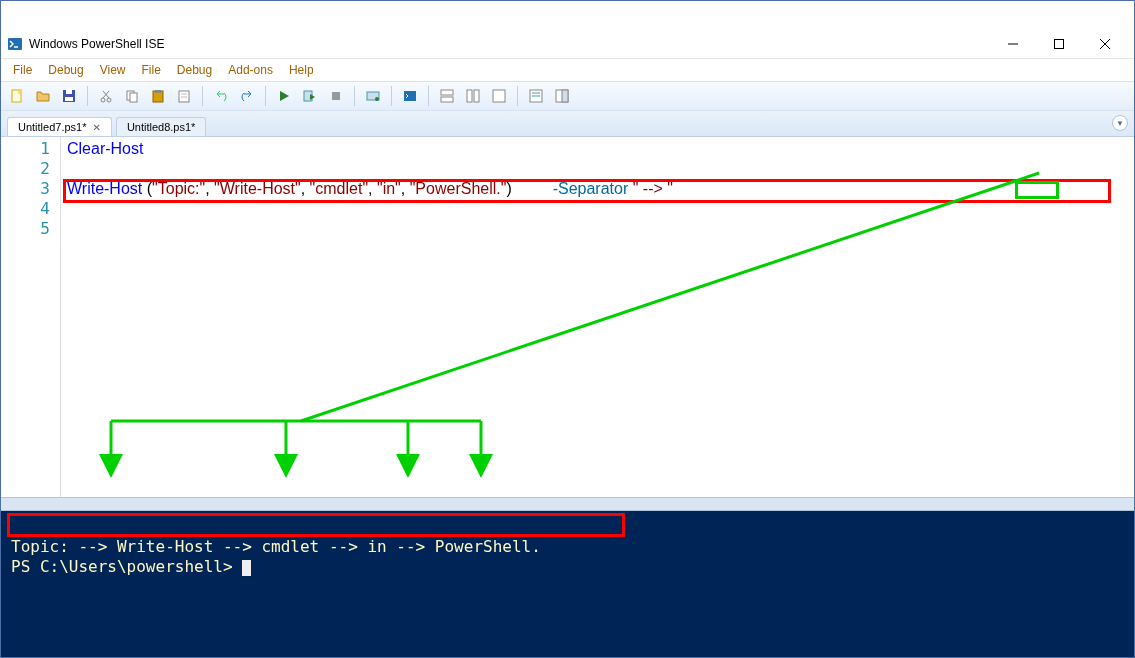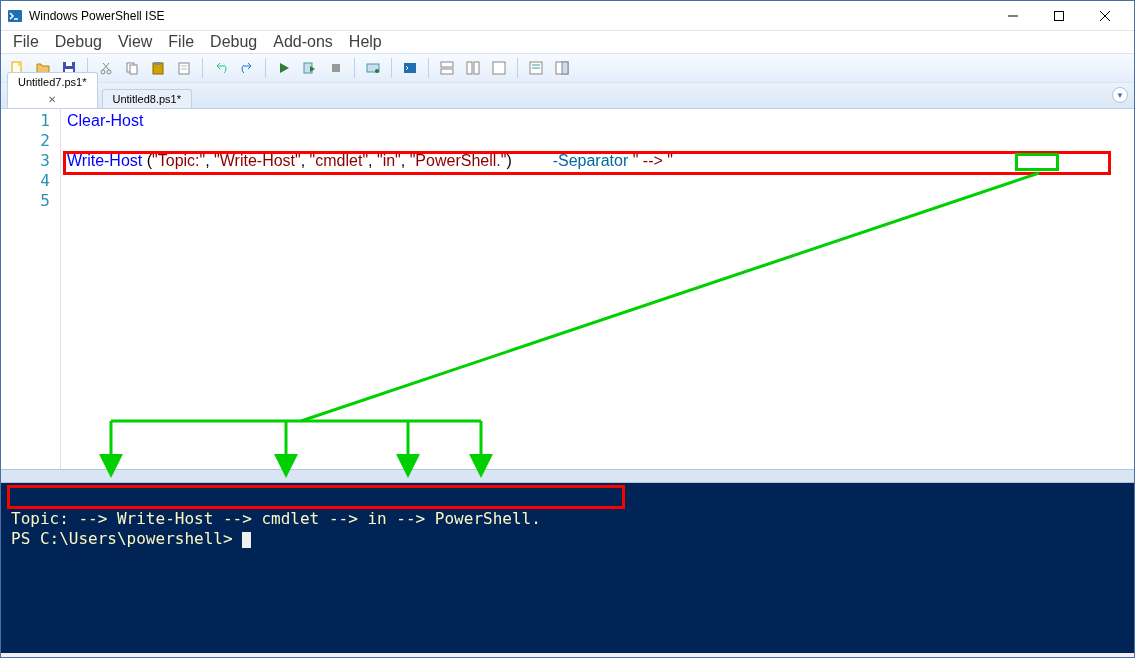--- a/index.html
+++ b/index.html
@@ -13,20 +13,21 @@
   position: relative;
   border: 1px solid #4a6ea5;
 }
 .titlebar {
   height: 30px;
   background: #fff;
   display: flex;
   align-items: center;
   padding: 0 6px;
   border-bottom: 1px solid #e5e5e5;
+  margin-top: 28px;
 }
 .title-icon {
   width: 16px; height: 16px;
   display: inline-flex; align-items: center; justify-content: center;
   margin-right: 6px;
 }
 .titlebar-title { flex: 1; font-size: 12px; color: #000; }
 .win-btns { display: flex; gap: 0; }
 .win-btn {
   width: 46px; height: 30px;
@@ -35,22 +36,22 @@
 }
 
 .menubar {
   height: 22px;
   display: flex; align-items: center;
   padding: 0 4px;
   background: #fff;
 }
 .menu-item {
   padding: 2px 8px;
-  font-size: 16px;
-  color: #404040;
+  font-size: 12px;
+  color: #a16207;
   cursor: pointer;
 }
 
 .toolbar {
   height: 30px;
   background: linear-gradient(#f7fbff, #e4eefb);
   border-top: 1px solid #d8e4f2;
   border-bottom: 1px solid #d8e4f2;
   display: flex; align-items: center;
   padding: 0 4px;
@@ -74,21 +75,21 @@
 }
 .tab {
   padding: 3px 10px;
   font-size: 11px;
   background: #e8f0fa;
   border: 1px solid #c0d0e6;
   border-bottom: none;
   border-radius: 3px 3px 0 0;
   margin-right: 4px;
   cursor: pointer;
-  display: flex; align-items: center; gap: 6px; flex-direction: column;
+  display: flex; align-items: center; gap: 6px;
 }
 .tab.active { background: #fff; }
 .tab .close-x { font-size: 10px; color: #666; }
 .expand-chevron {
   position: absolute;
   right: 6px;
   top: 4px;
   width: 16px; height: 16px;
   border: 1px solid #b0c4de;
   border-radius: 8px;

